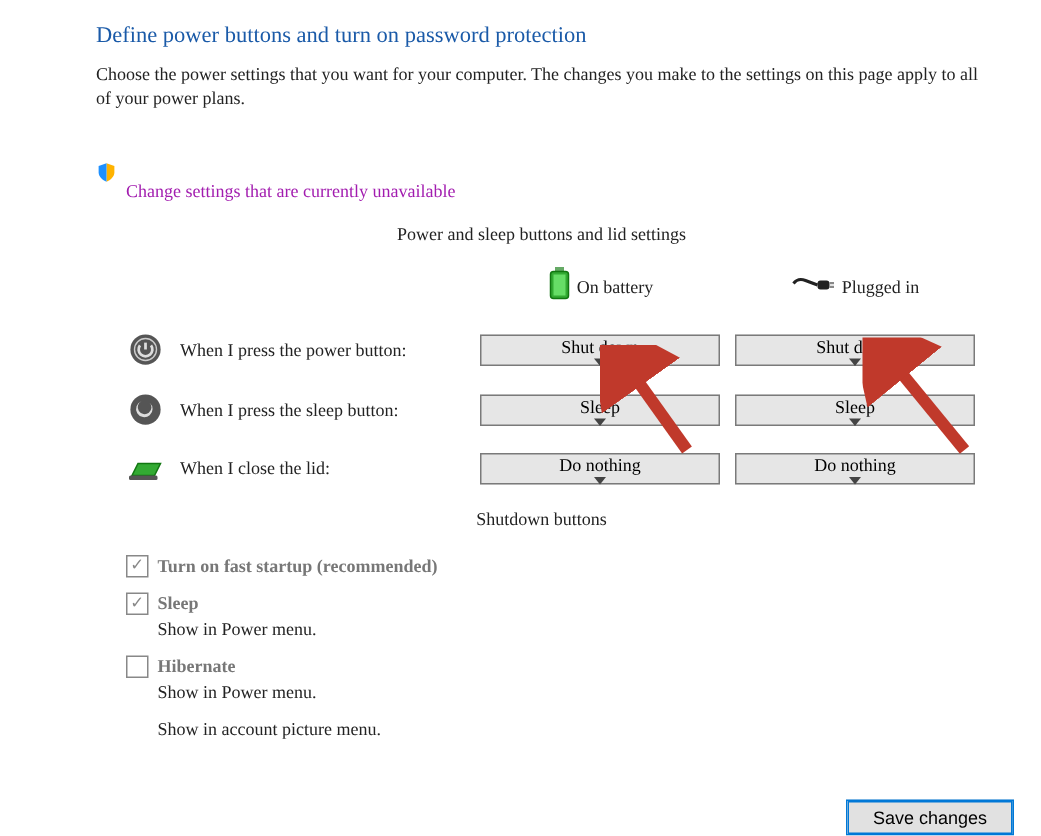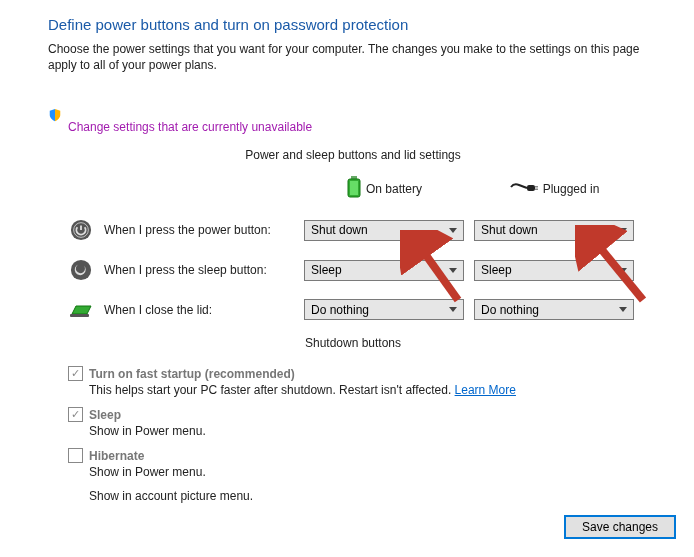--- a/index.html
+++ b/index.html
@@ -6,21 +6,21 @@
     margin: 0;
     font-family: "Segoe UI", Tahoma, sans-serif;
     font-size: 12px;
     color: #000;
     background: #fff;
     width: 694px;
     height: 557px;
     overflow: hidden;
     position: relative;
   }
-  .wrap { padding: 12px 36px 0 48px; }
+  .wrap { padding: 12px 36px 0 64px; font-family: Liberation Serif, serif; }
   .title { color: #1a5aa8; font-size: 15px; margin: 4px 0 8px 0; }
   .desc { color: #222; line-height: 1.35; margin-bottom: 22px; }
   .admin-link-row { display: flex; align-items: center; gap: 6px; margin-bottom: 14px; }
   .shield { width: 14px; height: 14px; }
   .link { color: #a21caf; cursor: pointer; margin-top: 25px; }
   .learn { color: #0066cc; text-decoration: underline; cursor: pointer; }
   .section-label { color: #222; margin: 4px 0 6px 0; display: flex; align-items: center; gap: 8px; flex-direction: column; }
   .section-label .rule { flex: 1; height: 1px; background: #d0d0d0; }
   .grid {
     margin-left: 20px;
@@ -35,20 +35,21 @@
     height: 21px;
     border: 1px solid #7a7a7a;
     background: #e6e6e6;
     display: flex;
     align-items: center;
     justify-content: space-between;
     padding: 0 6px;
     font-size: 12px;
     box-sizing: border-box;
     position: relative;
+    flex-direction: column;
   }
   .sel .chev {
     width: 0; height: 0;
     border-left: 4px solid transparent;
     border-right: 4px solid transparent;
     border-top: 5px solid #444;
   }
   .rowlabel { color: #222; }
   .icon-cell { display:flex; align-items:center; justify-content:center; }
   .shutdown-settings { margin-top: 16px; }
@@ -61,21 +62,21 @@
     background: #fff;
   }
   .chk-box.checked::after {
     content: "✓"; color: #888; font-size: 11px; line-height: 1;
   }
   .chk-box.disabled { color: #aaa; }
   .chk-label { color: #777; }
   .chk-sub { margin-left: 21px; margin-top: 2px; color: #222; }
   .bold { font-weight: 600; }
   .footer {
-    position: absolute; bottom: 18px; right: 18px;
+    position: absolute; bottom: 0; right: 18px;
     display: flex; gap: 8px; align-items: center;
   }
   .btn {
     min-width: 90px; height: 22px;
     background: #e1e1e1; border: 1px solid #adadad;
     display: inline-flex; align-items: center; justify-content: center;
     font-size: 12px; padding: 0 10px; cursor: pointer;
   }
   .btn.primary { border: 1px solid #0078d7; box-shadow: 0 0 0 1px #0078d7 inset; }
   .arrow {
@@ -187,23 +188,20 @@
     <div class="section-label">
       <span>Shutdown buttons</span>
         <span class="rule"></span>
     </div>
     <div class="chk-list">
       <div class="chk-row">
         <div class="chk-head">
           <span class="chk-box checked disabled"></span>
           <span class="chk-label bold">Turn on fast startup (recommended)</span>
         </div>
-        <div class="chk-sub">
-          <span>This helps start your PC faster after shutdown. Restart isn't affected. </span><span class="learn">Learn More</span>
-        </div>
       </div>
       <div class="chk-row">
         <div class="chk-head">
           <span class="chk-box checked disabled"></span>
           <span class="chk-label bold">Sleep</span>
         </div>
         <div class="chk-sub">Show in Power menu.</div>
       </div>
       <div class="chk-row">
         <div class="chk-head">

